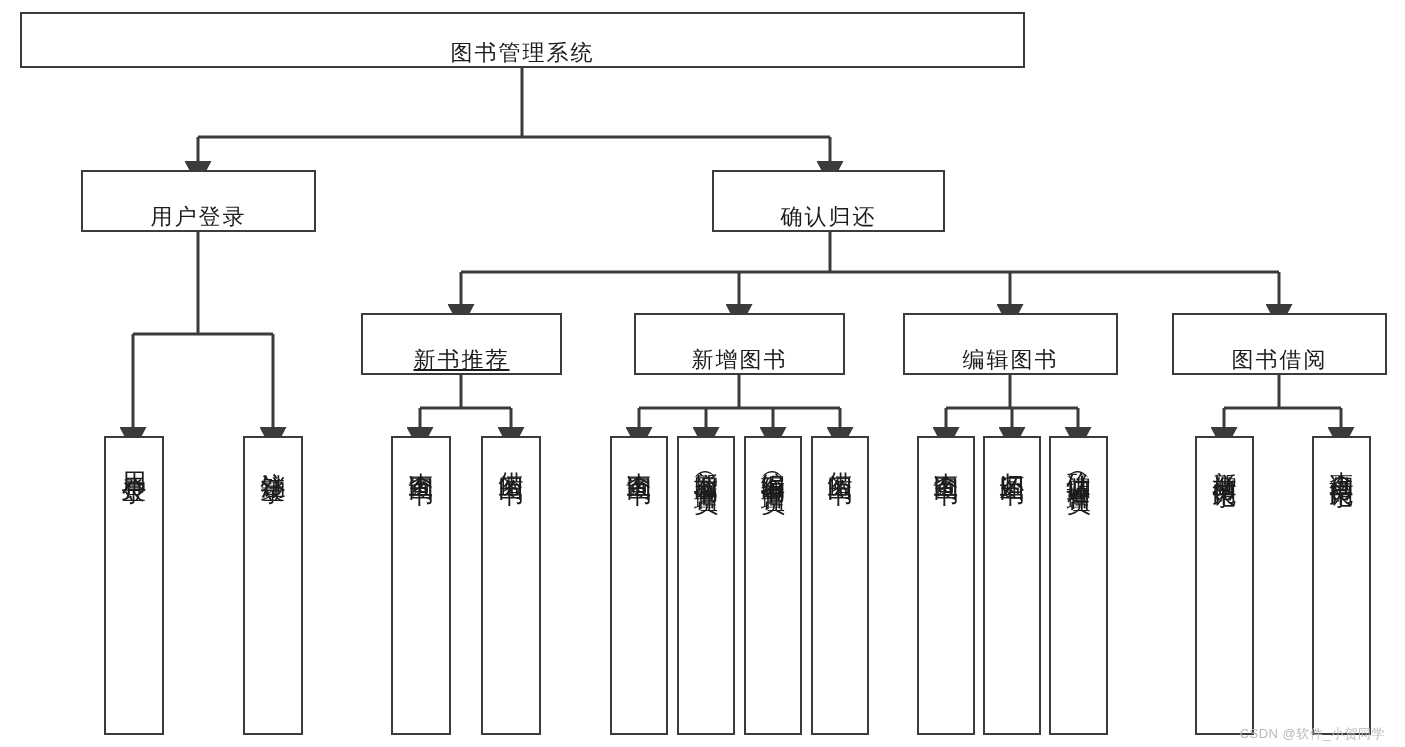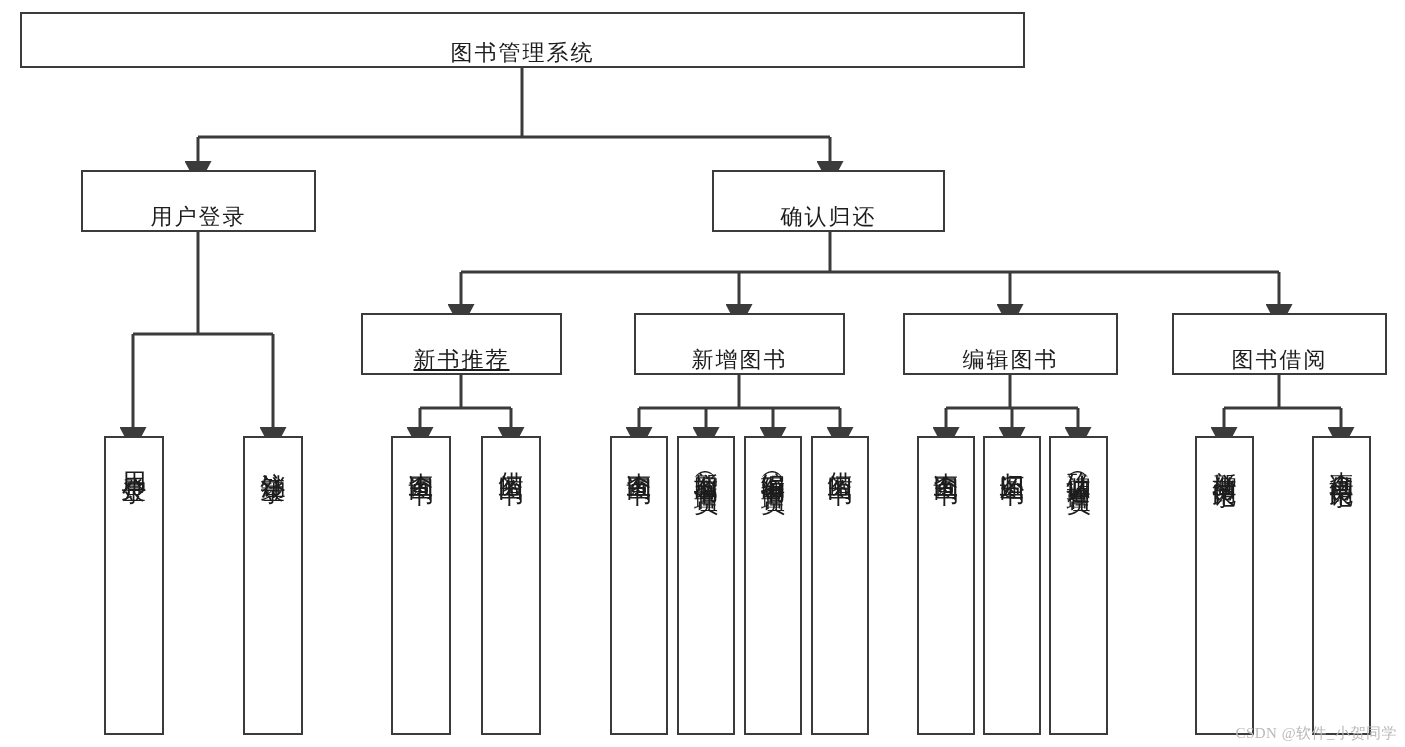--- a/index.html
+++ b/index.html
@@ -60,28 +60,28 @@
     font-size: 25px;
     line-height: 1.0;
     letter-spacing: 3px;
     white-space: nowrap;
   }
   .node.v.tall .label {
     font-size: 24px;
   }
   #watermark {
     position: absolute;
-    right: 8px;
+    right: 20px;
     bottom: 4px;
-    font-size: 15px;
+    font-size: 13px;
     color: #b9b9b9;
     letter-spacing: 0.5px;
     z-index: 5;
     white-space: nowrap;
-    font-family: Liberation Serif, serif;
+    font-family: Liberation Sans, sans-serif;
   }
 </style>
 </head>
 <body>
 
 <div id="diagram">
 
   <svg id="edges" viewBox="0 0 1405 747" width="1405" height="747" aria-hidden="true">
     <defs>
       <marker id="arrow" markerWidth="9" markerHeight="9" refX="1" refY="4.5" orient="auto" markerUnits="strokeWidth">

